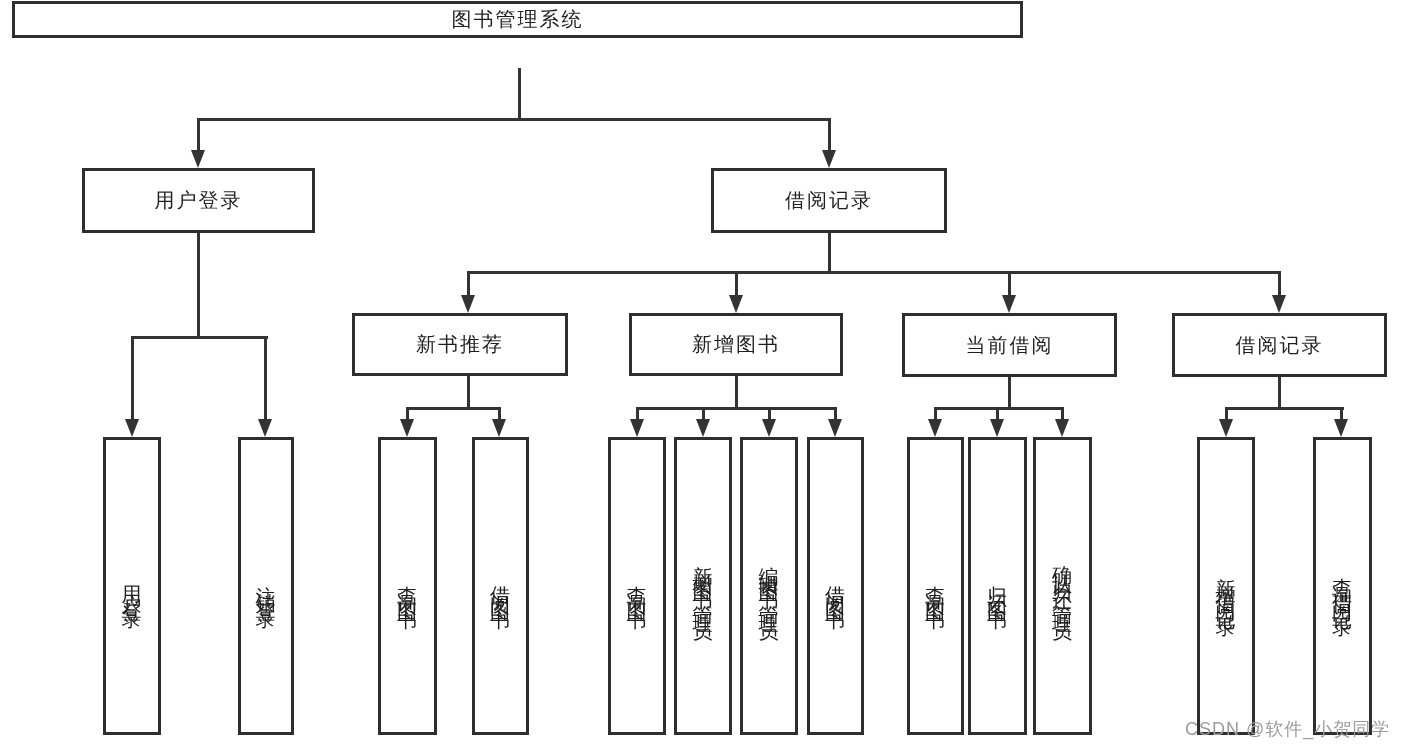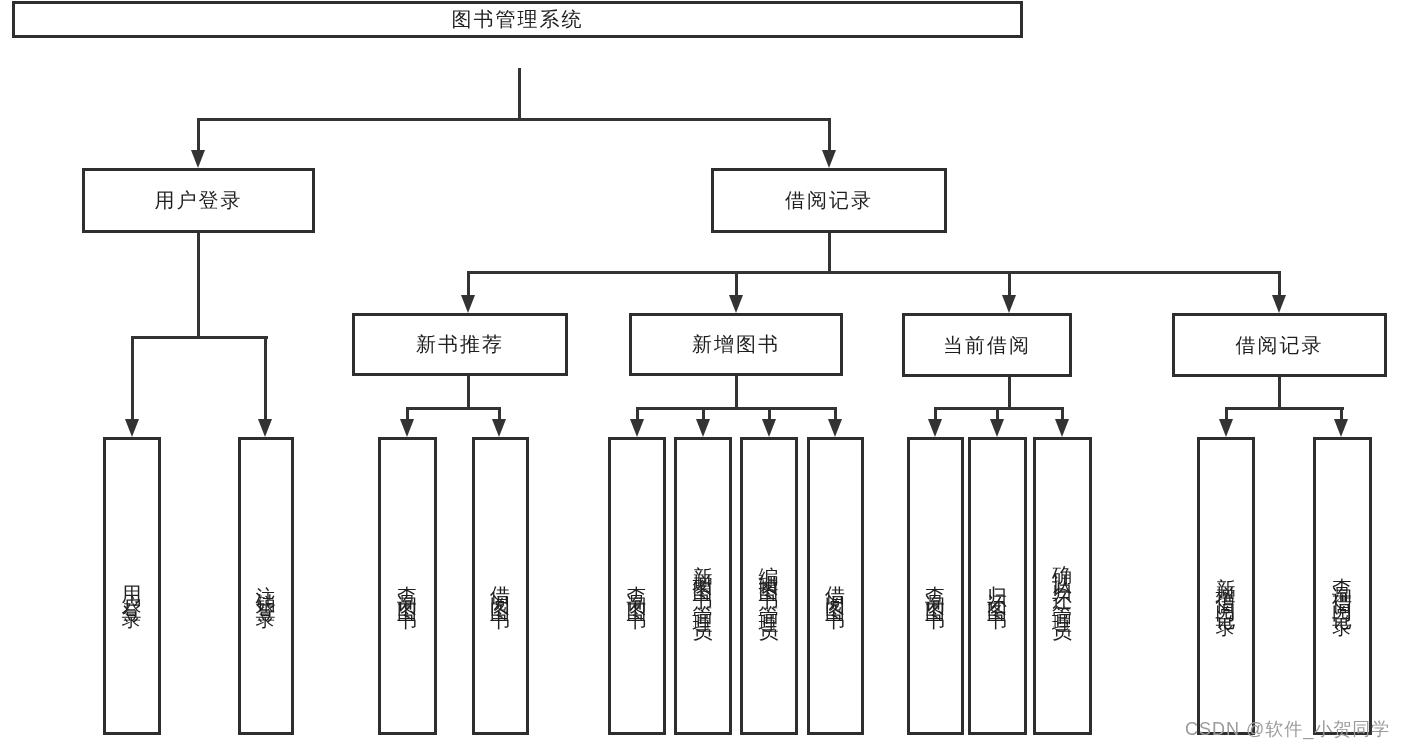--- a/index.html
+++ b/index.html
@@ -116,21 +116,21 @@
 </div>
 
 <div class="box" style="left:352px;top:313px;width:216px;height:63px">
   <span>新书推荐</span>
 </div>
 
 <div class="box" style="left:629px;top:313px;width:214px;height:63px">
   <span>新增图书</span>
 </div>
 
-<div class="box" style="left:902px;top:313px;width:170px;height:64px">
+<div class="box" style="left:902px;top:313px;width:215px;height:64px">
   <span>当前借阅</span>
 </div>
 
 <div class="box" style="left:1172px;top:313px;width:215px;height:64px">
   <span>借阅记录</span>
 </div>
 
 <div class="leaf" style="left:103px;width:58px">
   <span class="vtext">用户登录</span>
 </div>

